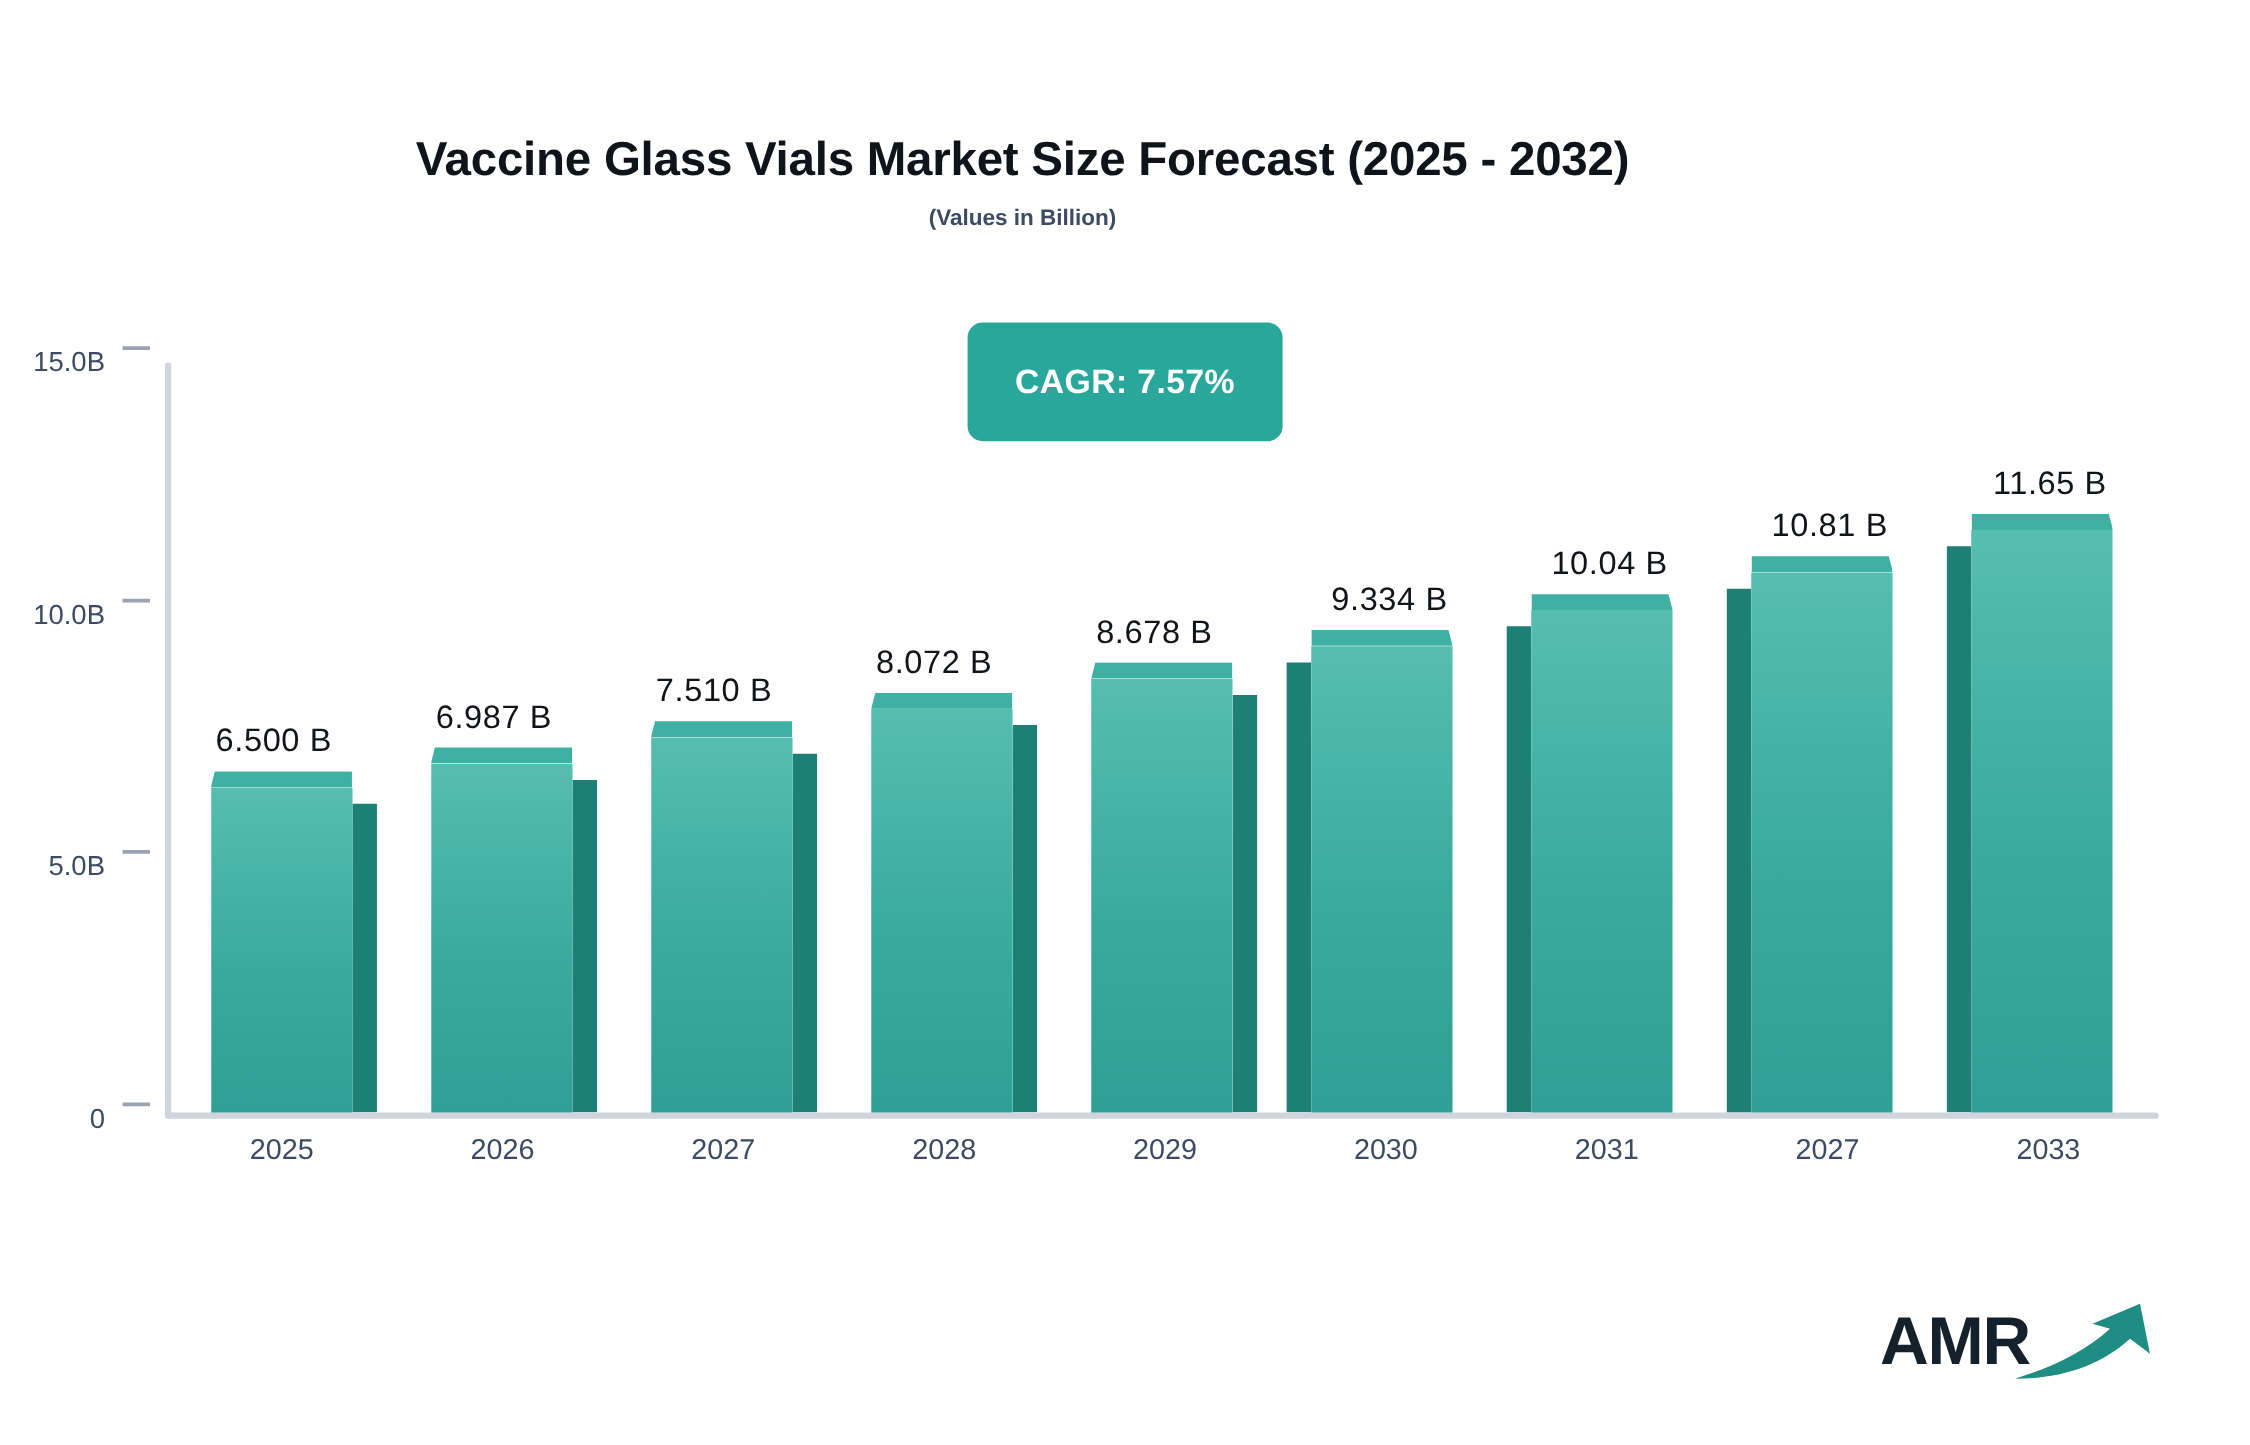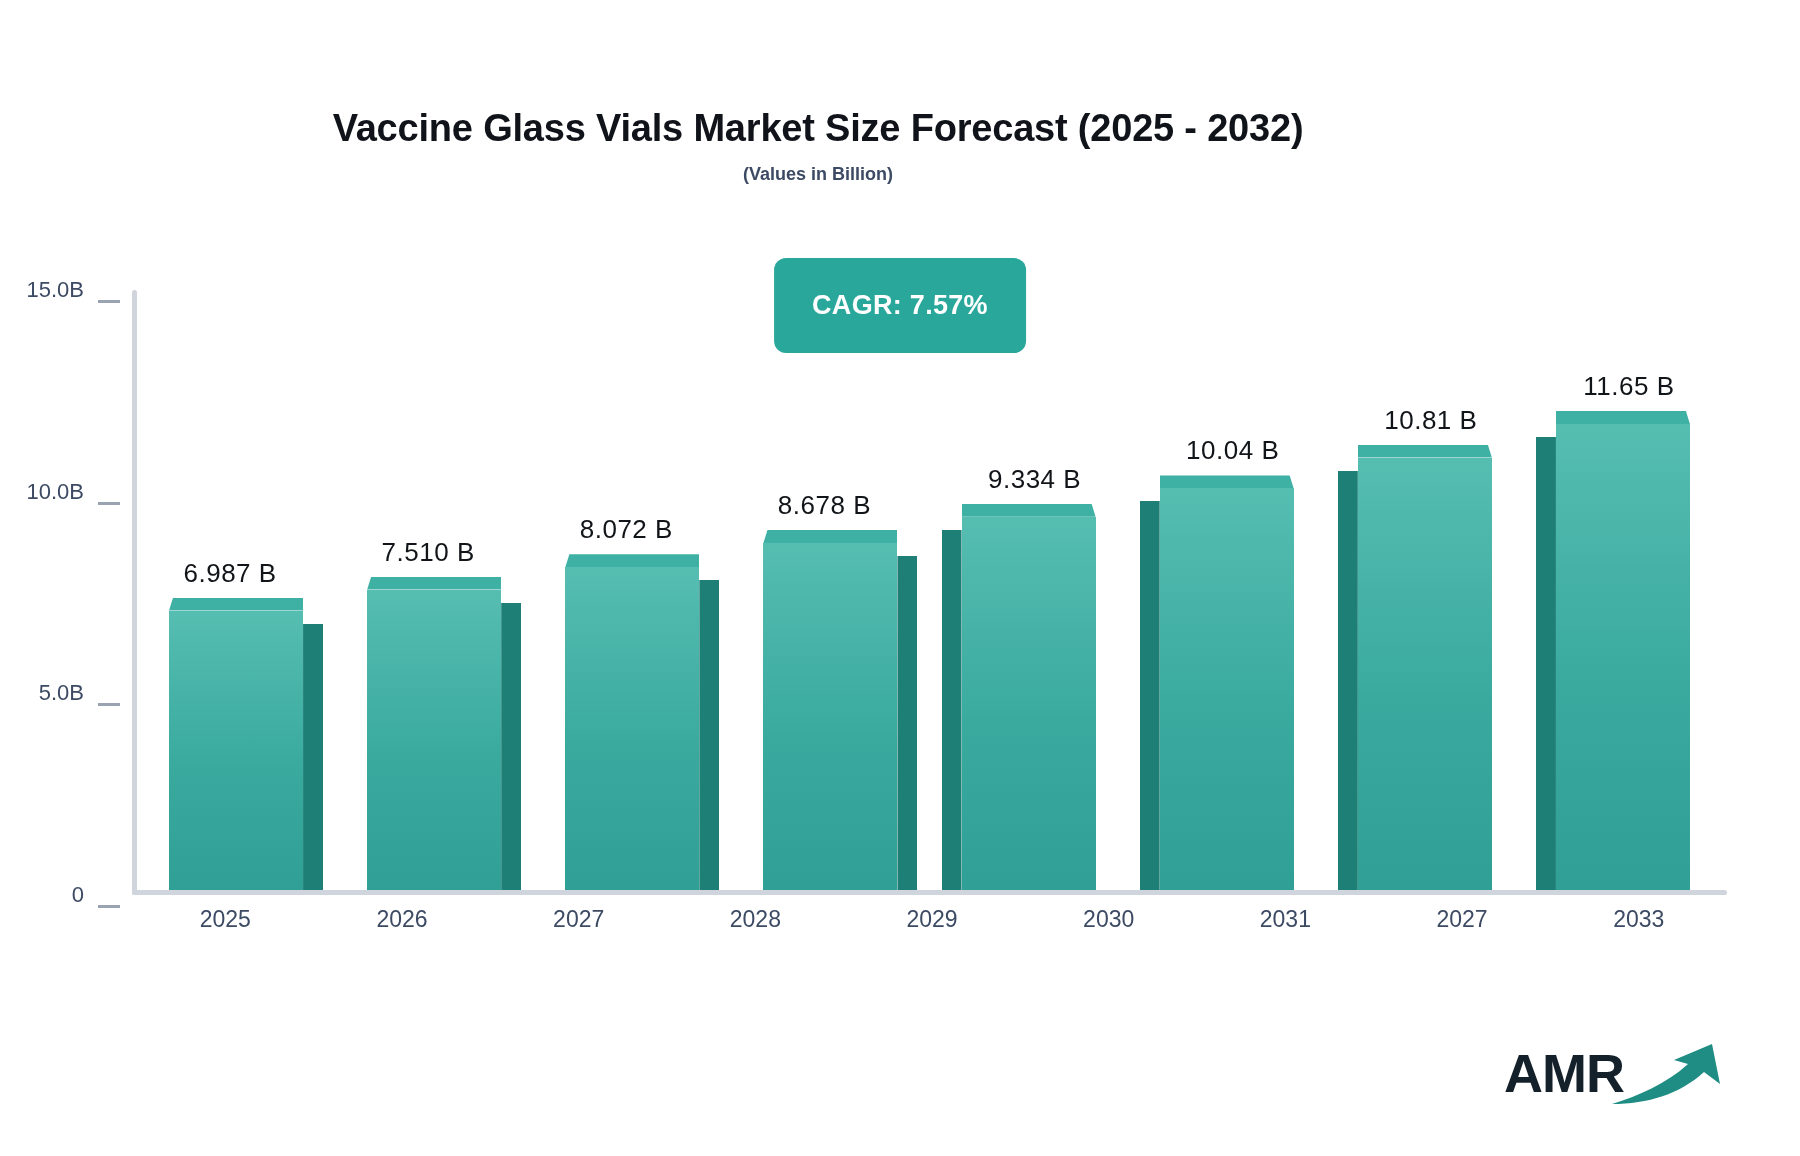--- a/index.html
+++ b/index.html
@@ -87,21 +87,21 @@
     background: #cfd4dd;
     border-radius: 3px;
   }
 
   .y-tick {
     position: absolute;
     right: 100%;
     transform: translateY(-50%);
     white-space: nowrap;
     display: flex;
-    align-items: flex-end;
+    align-items: flex-start;
     gap: 0;
   }
   .y-tick-label {
     font-size: 22px;
     color: #3c4a63;
     padding-right: 14px;
   }
   .y-tick-dash {
     width: 22px;
     height: 3px;
@@ -124,21 +124,21 @@
   .bar-slot {
     position: relative;
     height: 100%;
     flex: 1 1 0;
     display: flex;
     align-items: flex-end;
     justify-content: center;
   }
   .bar-wrap {
     position: relative;
-    width: 134px;
+    width: 113px;
   }
   .bar-face {
     position: relative;
     width: 100%;
     background: linear-gradient(180deg, #56bdb1 0%, #3aaa9f 55%, #30a096 100%);
     z-index: 2;
   }
   .bar-side {
     position: absolute;
     width: 20px;
@@ -256,20 +256,29 @@
     <div class="y-tick" style="top:66.666%">
       <span class="y-tick-label">5.0B</span>
       <span class="y-tick-dash"></span>
     </div>
     <div class="y-tick" style="top:100%">
       <span class="y-tick-label">0</span>
       <span class="y-tick-dash"></span>
     </div>
 
     <div class="bars" id="bars">
+        <div class="bar-slot">
+          <div class="bar-wrap side-right">
+            <div class="bar-side"></div>
+            <div class="bar-face" style="height: 260px;">
+              <div class="bar-top"></div>
+            </div>
+            <div class="bar-value">6.500 B</div>
+          </div>
+        </div>
         <div class="bar-slot">
           <div class="bar-wrap side-right">
             <div class="bar-side"></div>
             <div class="bar-face" style="height: 279.48px;">
               <div class="bar-top"></div>
             </div>
             <div class="bar-value">6.987 B</div>
           </div>
         </div>
         <div class="bar-slot">

